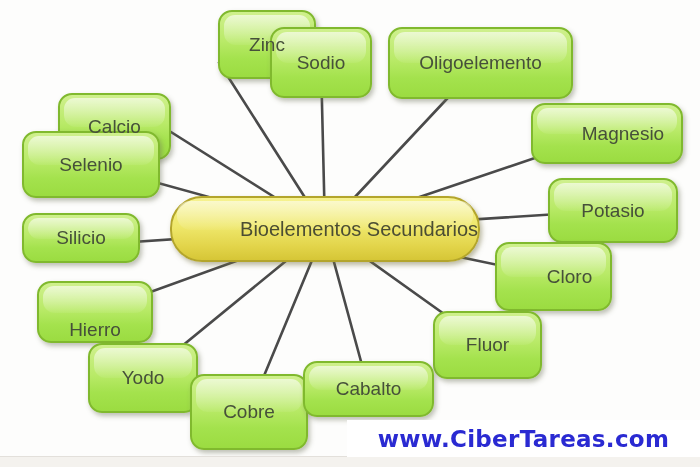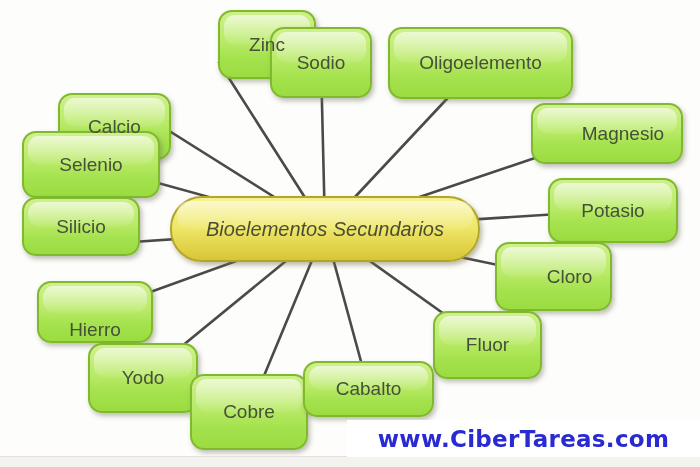--- a/index.html
+++ b/index.html
@@ -27,26 +27,25 @@
     pointer-events:none;
   }
   .node .lbl{
     position:relative;z-index:1;
     font-size:19px;color:var(--label-color,#46503a);
     white-space:nowrap;
   }
   .center-node{
     position:absolute;
     box-sizing:border-box;
-    display:flex;align-items:center;justify-content:center;
+    display:flex;align-items:center;justify-content:flex-end;
     border:2px solid var(--center-border,#b3a52c);
     border-radius:32px;
     background:linear-gradient(180deg,#f6f290 0%,#efe86c 45%,#e2d44a 78%,#d6c636 100%);
     box-shadow:2px 3px 5px rgba(120,115,70,.5);
-    font-style:italic;
   }
   .center-node::before{
     content:'';position:absolute;left:5px;right:5px;top:3px;height:46%;
     border-radius:13px 13px 14px 14px;
     background:linear-gradient(180deg,rgba(255,255,255,.55),rgba(255,255,255,.05));
     pointer-events:none;
   }
   .center-node .lbl{
     position:relative;z-index:1;
     font-size:20px;color:#4b4d33;white-space:nowrap;
@@ -106,21 +105,21 @@
       </div>
       <div class="node" style="left: 495px; top: 242px; width: 117px; height: 69px; padding-left: 32px;">
         <span class="lbl">Cloro</span>
       </div>
       <div class="node" style="left: 433px; top: 311px; width: 109px; height: 68px;">
         <span class="lbl">Fluor</span>
       </div>
       <div class="node" style="left: 22px; top: 131px; width: 138px; height: 67px;">
         <span class="lbl">Selenio</span>
       </div>
-      <div class="node" style="left: 22px; top: 197px; width: 118px; height: 59px;">
+      <div class="node" style="left: 22px; top: 213px; width: 118px; height: 50px;">
         <span class="lbl">Silicio</span>
       </div>
       <div class="node" style="left: 37px; top: 281px; width: 116px; height: 62px; align-items: flex-end;">
         <span class="lbl">Hierro</span>
       </div>
       <div class="node" style="left: 88px; top: 343px; width: 110px; height: 70px;">
         <span class="lbl">Yodo</span>
       </div>
       <div class="node" style="left: 190px; top: 374px; width: 118px; height: 76px;">
         <span class="lbl">Cobre</span>

